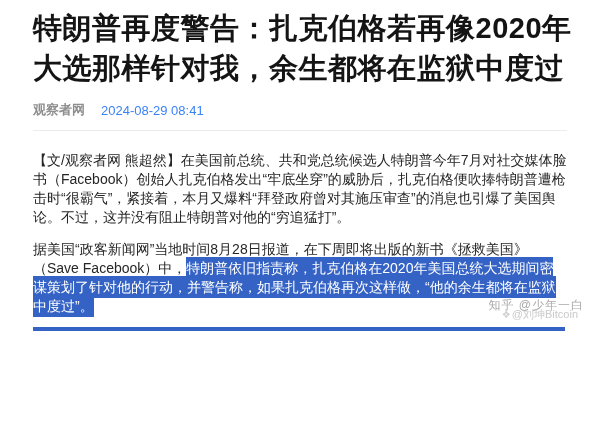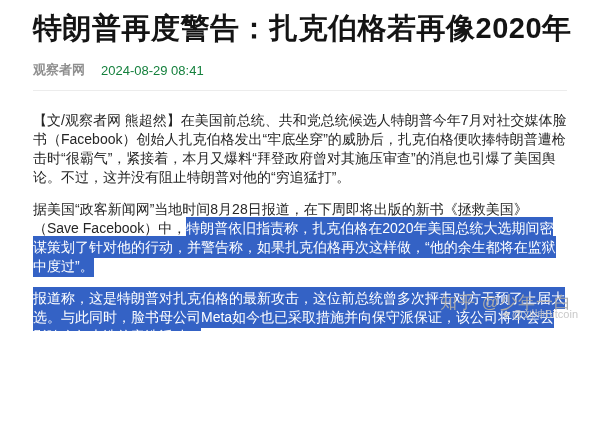--- a/index.html
+++ b/index.html
@@ -27,21 +27,21 @@
   .title .tl { display: block; white-space: nowrap; }
 
   .meta {
     margin-top: 13px;
     display: flex;
     align-items: center;
     gap: 16px;
     font-size: 13px;
   }
   .meta .src  { color: #8f8f8f; font-weight: 600; }
-  .meta .time { color: #15803d; }
+  .meta .time { color: #3b82f6; }
 
   .divider {
     border: none;
     border-top: 1px solid #ececec;
     margin-top: 11px;
   }
 
   .body-p {
     font-size: 14px;
     line-height: 19px;
@@ -53,23 +53,23 @@
   .hl {
     background: var(--hl, #3462c5);
     color: var(--hl-text, #ffffff);
     padding: 3px 0;
     -webkit-box-decoration-break: clone;
     box-decoration-break: clone;
   }
 
   .wm-zhihu {
     position: absolute;
-    right: 28px;
+    right: 16px;
     bottom: 17px;
-    font-size: 17px;
+    font-size: 12px;
     color: #a9a9a9;
     letter-spacing: 1px;
     white-space: nowrap;
   }
   .wm-btc {
     position: absolute;
     right: 22px;
     bottom: 9px;
     font-size: 11px;
     color: #c9c9c9;
@@ -79,20 +79,21 @@
   .wm-btc .diamond-icon { font-size: 10px; margin-right: 1px; color: #cfcfcf; }
 </style>
 </head>
 <body>
 
 <div class="page">
   <div class="inner">
 
     <h1 class="title">
       <span class="tl">特朗普再度警告：扎克伯格若再像2020年</span>
+      <span class="tl">大选那样针对我，余生都将在监狱中度过</span>
     </h1>
 
     <div class="meta">
       <span class="src">观察者网</span>
       <span class="time">2024-08-29 08:41</span>
     </div>
 
     <hr class="divider">
 
     <p class="body-p first"><span>【文/观察者网 熊超然】在美国前总统、共和党总统候选人特朗普今年7月对社交媒体脸书（Facebook）创始人扎克伯格发出“牢底坐穿”的威胁后，扎克伯格便吹捧特朗普遭枪击时“很霸气”，紧接着，本月又爆料“拜登政府曾对其施压审查”的消息也引爆了美国舆论。不过，这并没有阻止特朗普对他的“穷追猛打”。</span></p>

